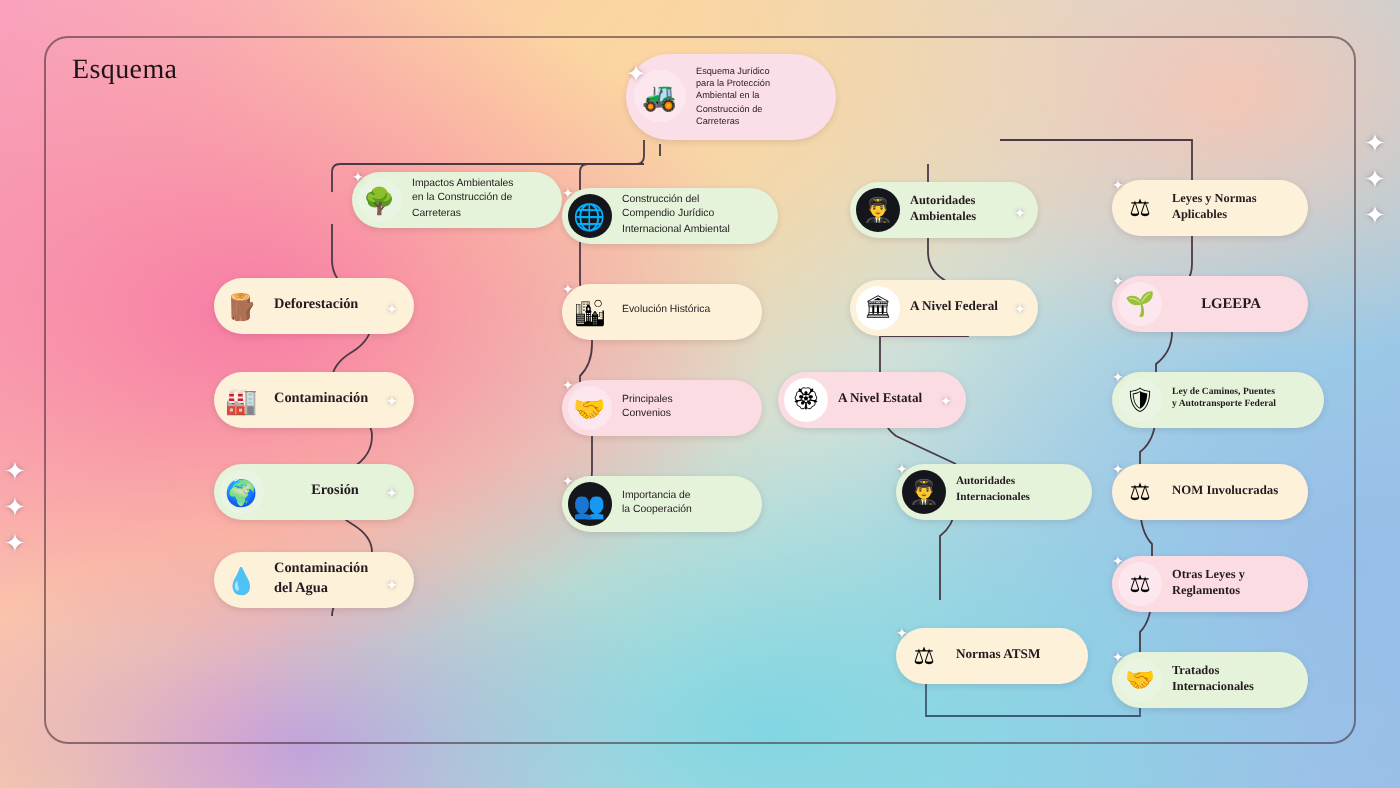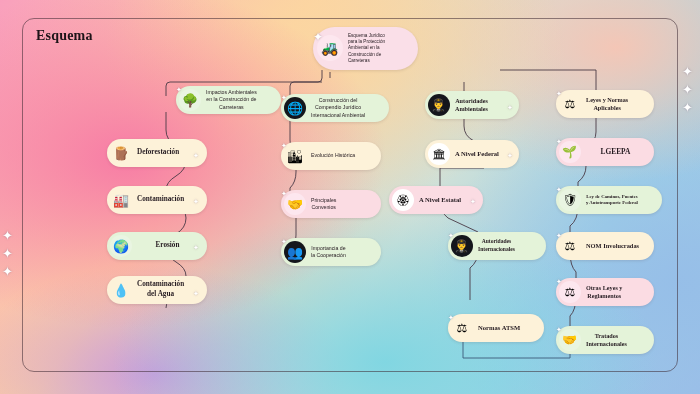--- a/index.html
+++ b/index.html
@@ -19,21 +19,21 @@
   #canvas { position:absolute; inset:0; }
   #frame {
     position:absolute; left:22px; top:18px; right:22px; bottom:22px;
     border:1px solid rgba(60,40,50,0.55);
     border-radius:12px;
     pointer-events:none;
   }
   #title {
     position:absolute; left:36px; top:28px;
     font-family:"Liberation Serif", serif;
-    font-weight:bold; font-size:14px; color:#1d1418;
+    font-weight:normal; font-size:14px; color:#1d1418;
     letter-spacing:0.2px;
   }
   svg.lines { position:absolute; inset:0; width:700px; height:394px; pointer-events:none; }
   svg.lines path { fill:none; stroke:#4a3a46; stroke-width:0.9; }
   svg.lines path.blue { stroke:#3d5a78; }
 
   .node {
     position:absolute;
     display:flex; align-items:center;
     border-radius:999px;
@@ -43,21 +43,21 @@
   .node .ico {
     width:22px; height:22px; min-width:22px;
     border-radius:50%;
     display:flex; align-items:center; justify-content:center;
     font-size:11px; line-height:1;
     margin-right:5px;
     overflow:hidden;
   }
   .node .lbl {
     font-size:5.2px; line-height:1.35;
-    color:#241a20; white-space:pre-line;text-align:center;
+    color:#241a20; white-space:pre-line;
   }
   .node.serif .lbl { font-family:"Liberation Serif", serif; font-weight:bold; font-size:7.2px; }
   .node.center { padding:6px 9px 6px 4px; }
   .node.center .lbl { font-size:4.6px; text-align:left; }
 
   .c-green  { background:#e4f3d9; }
   .c-cream  { background:#fdf2d9; }
   .c-pink   { background:#fbdce3; }
   .c-ltpink { background:#fadfe8; }
 

